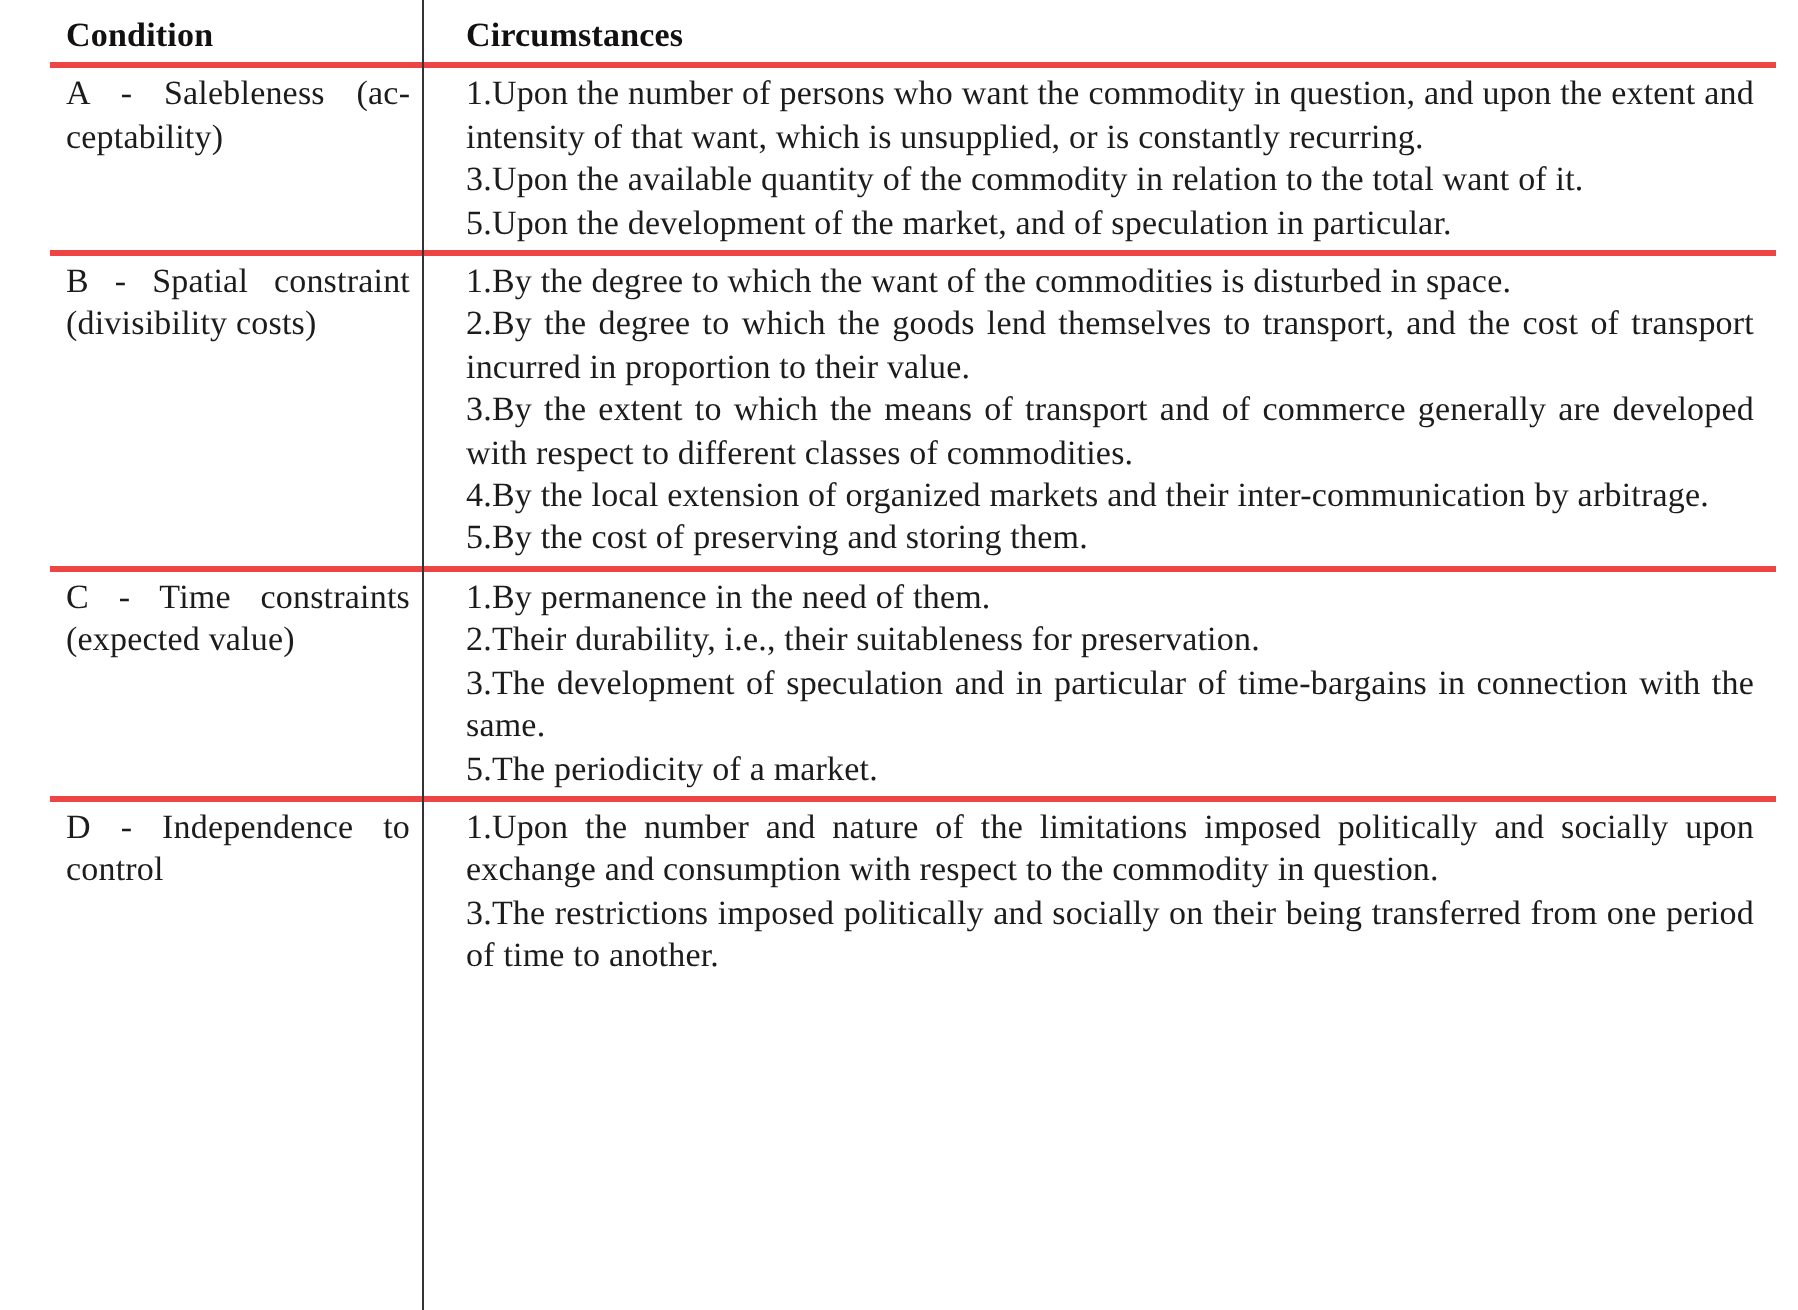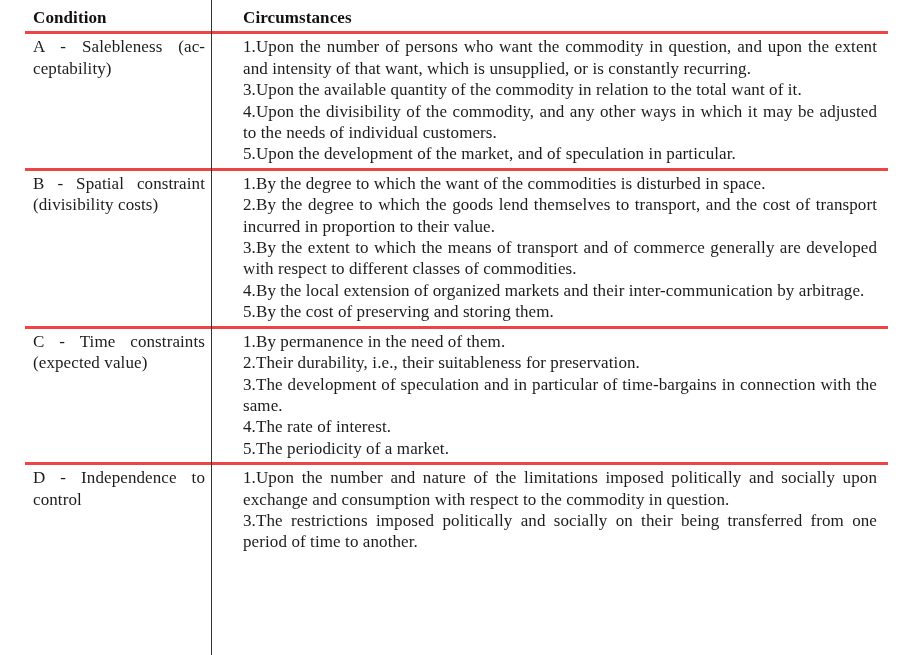--- a/index.html
+++ b/index.html
@@ -32,21 +32,20 @@
     border-top: 3px solid #ef4444;
   }
   .row.header-row {
     border-top: none;
   }
   .cell {
     padding: 2px 6px 3px 8px;
   }
   .cell.circ {
     padding: 2px 11px 3px 22px;
-    margin-left: 10px;
   }
   .header-row .cell {
     padding-top: 7px;
     padding-bottom: 3px;
     font-weight: bold;
     color: #111111;
   }
   .cond {
     text-align: justify;
     hyphens: manual;
@@ -80,21 +79,20 @@
     </div>
 
     <div id="rows">
     <div class="row">
       <div class="cell cond">
         <p class="cond-text">A - Salebleness (ac­ceptability)</p>
       </div>
       <div class="cell circ">
             <p class="item">1.Upon the number of persons who want the commodity in question, and upon the extent and intensity of that want, which is unsupplied, or is constantly recurring.</p>
             <p class="item">3.Upon the available quantity of the commodity in relation to the total want of it.</p>
-            <p class="item">4.Upon the divisibility of the commodity, and any other ways in which it may be adjusted to the needs of individual customers.</p>
             <p class="item">5.Upon the development of the market, and of speculation in particular.</p>
           </div>
     </div>
 
     <div class="row">
       <div class="cell cond">
         <p class="cond-text">B - Spatial constraint (divisibility costs)</p>
       </div>
       <div class="cell circ">
             <p class="item">1.By the degree to which the want of the commodities is disturbed in space.</p>
@@ -106,21 +104,20 @@
     </div>
 
     <div class="row">
       <div class="cell cond">
         <p class="cond-text">C - Time constraints (expected value)</p>
       </div>
       <div class="cell circ">
             <p class="item">1.By permanence in the need of them.</p>
             <p class="item">2.Their durability, i.e., their suitableness for preservation.</p>
             <p class="item">3.The development of speculation and in particular of time-bargains in connection with the same.</p>
-            <p class="item">4.The rate of interest.</p>
             <p class="item">5.The periodicity of a market.</p>
           </div>
     </div>
 
     <div class="row">
       <div class="cell cond">
         <p class="cond-text">D - Independence to control</p>
       </div>
       <div class="cell circ">
             <p class="item">1.Upon the number and nature of the limitations imposed politically and socially upon exchange and consumption with respect to the commodity in question.</p>

